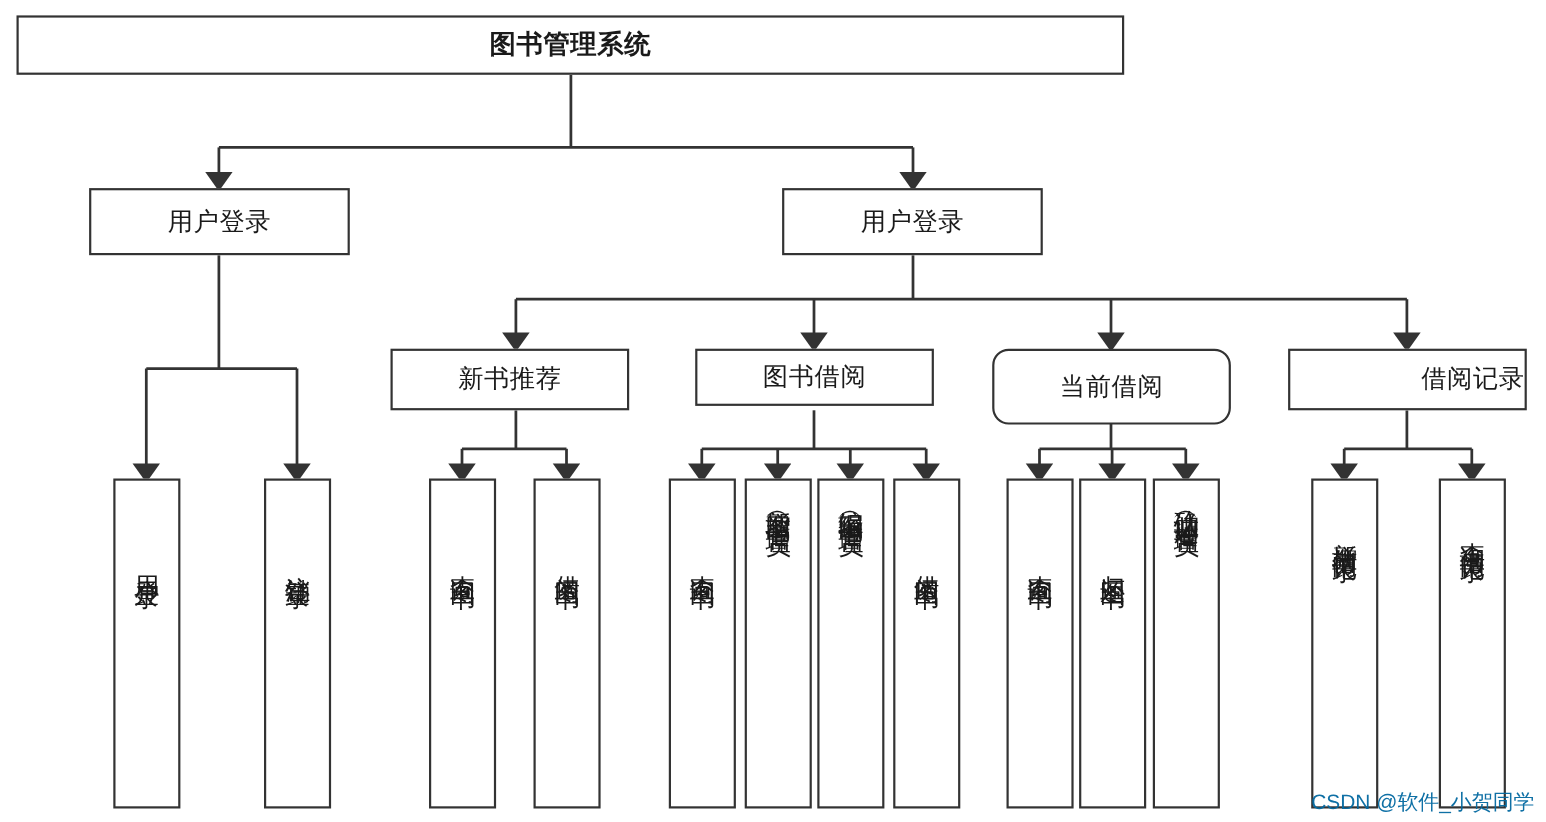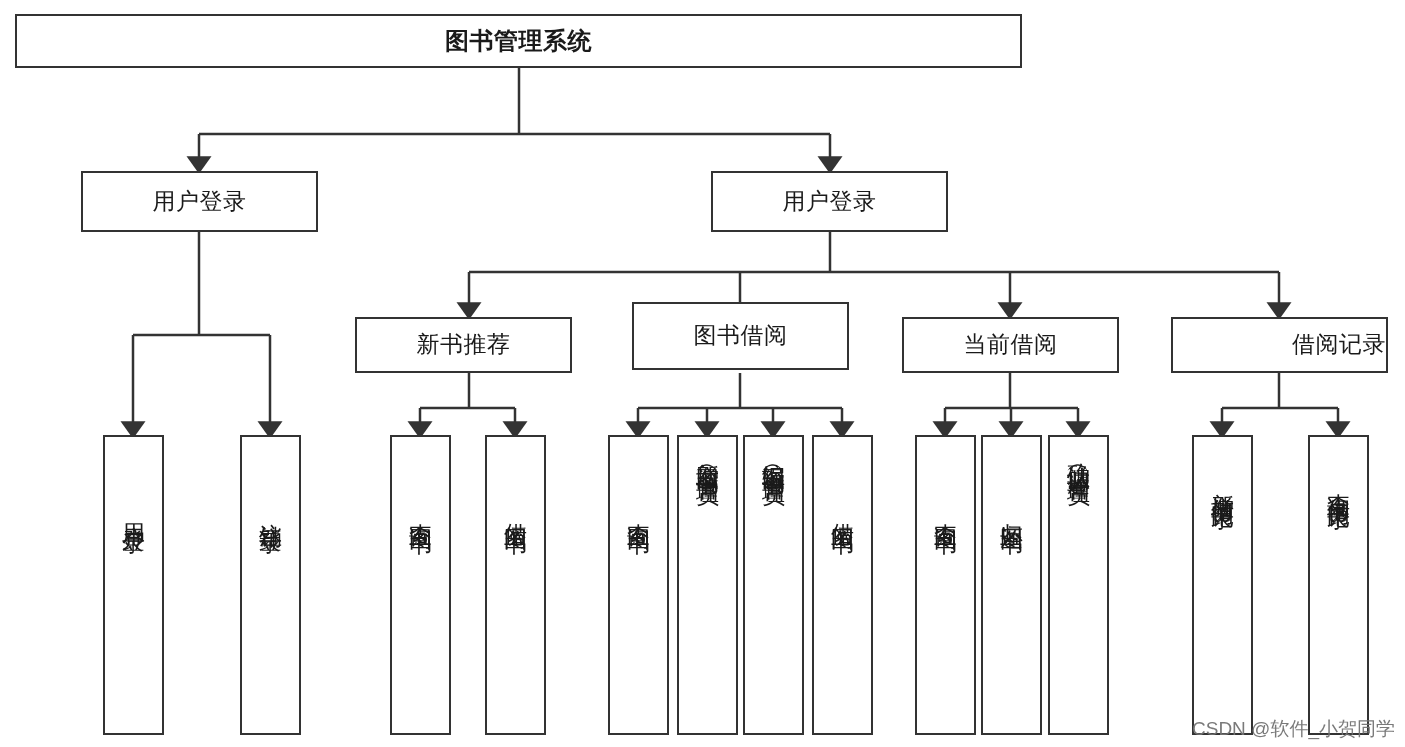--- a/index.html
+++ b/index.html
@@ -53,21 +53,21 @@
   .node.vertical .label {
     writing-mode: vertical-rl;
     text-orientation: upright;
     font-size: 23px;
     letter-spacing: 3px;
     line-height: 1;
   }
   #root-node .label { font-size: 24px; font-weight: bold; }
   .watermark {
     position: absolute;
-    color: #737373;
+    color: #0369a1;
     font-size: 19px;
     white-space: nowrap;
     z-index: 5;
     opacity: 0.95;
   }
 </style>
 </head>
 <body>
 
 <div id="canvas">
@@ -129,25 +129,25 @@
   </div>
 
   <div class="node horizontal" style="left:711px; top:171px; width:237px; height:61px;">
     <span class="label">用户登录</span>
   </div>
 
   <div class="node horizontal" style="left:355px; top:317px; width:217px; height:56px;">
     <span class="label">新书推荐</span>
   </div>
 
-  <div class="node horizontal" style="left:632px; top:302px; width:217px; height:68px;">
+  <div class="node horizontal" style="left:632px; top:317px; width:217px; height:52px;">
     <span class="label">图书借阅</span>
   </div>
 
-  <div class="node horizontal" style="left:902px; top:317px; width:217px; height:56px;">
+  <div class="node horizontal" style="left:902px; top:317px; width:217px; height:69px;border-radius:15px;">
     <span class="label">当前借阅</span>
   </div>
 
   <div class="node horizontal" style="left:1171px; top:317px; width:217px; height:56px;justify-content:flex-end;">
     <span class="label">借阅记录</span>
   </div>
 
   <div class="node vertical" style="left:103px; top:435px; width:61px; height:300px; padding-top:68px;">
     <span class="label">用户登录</span>
   </div>

